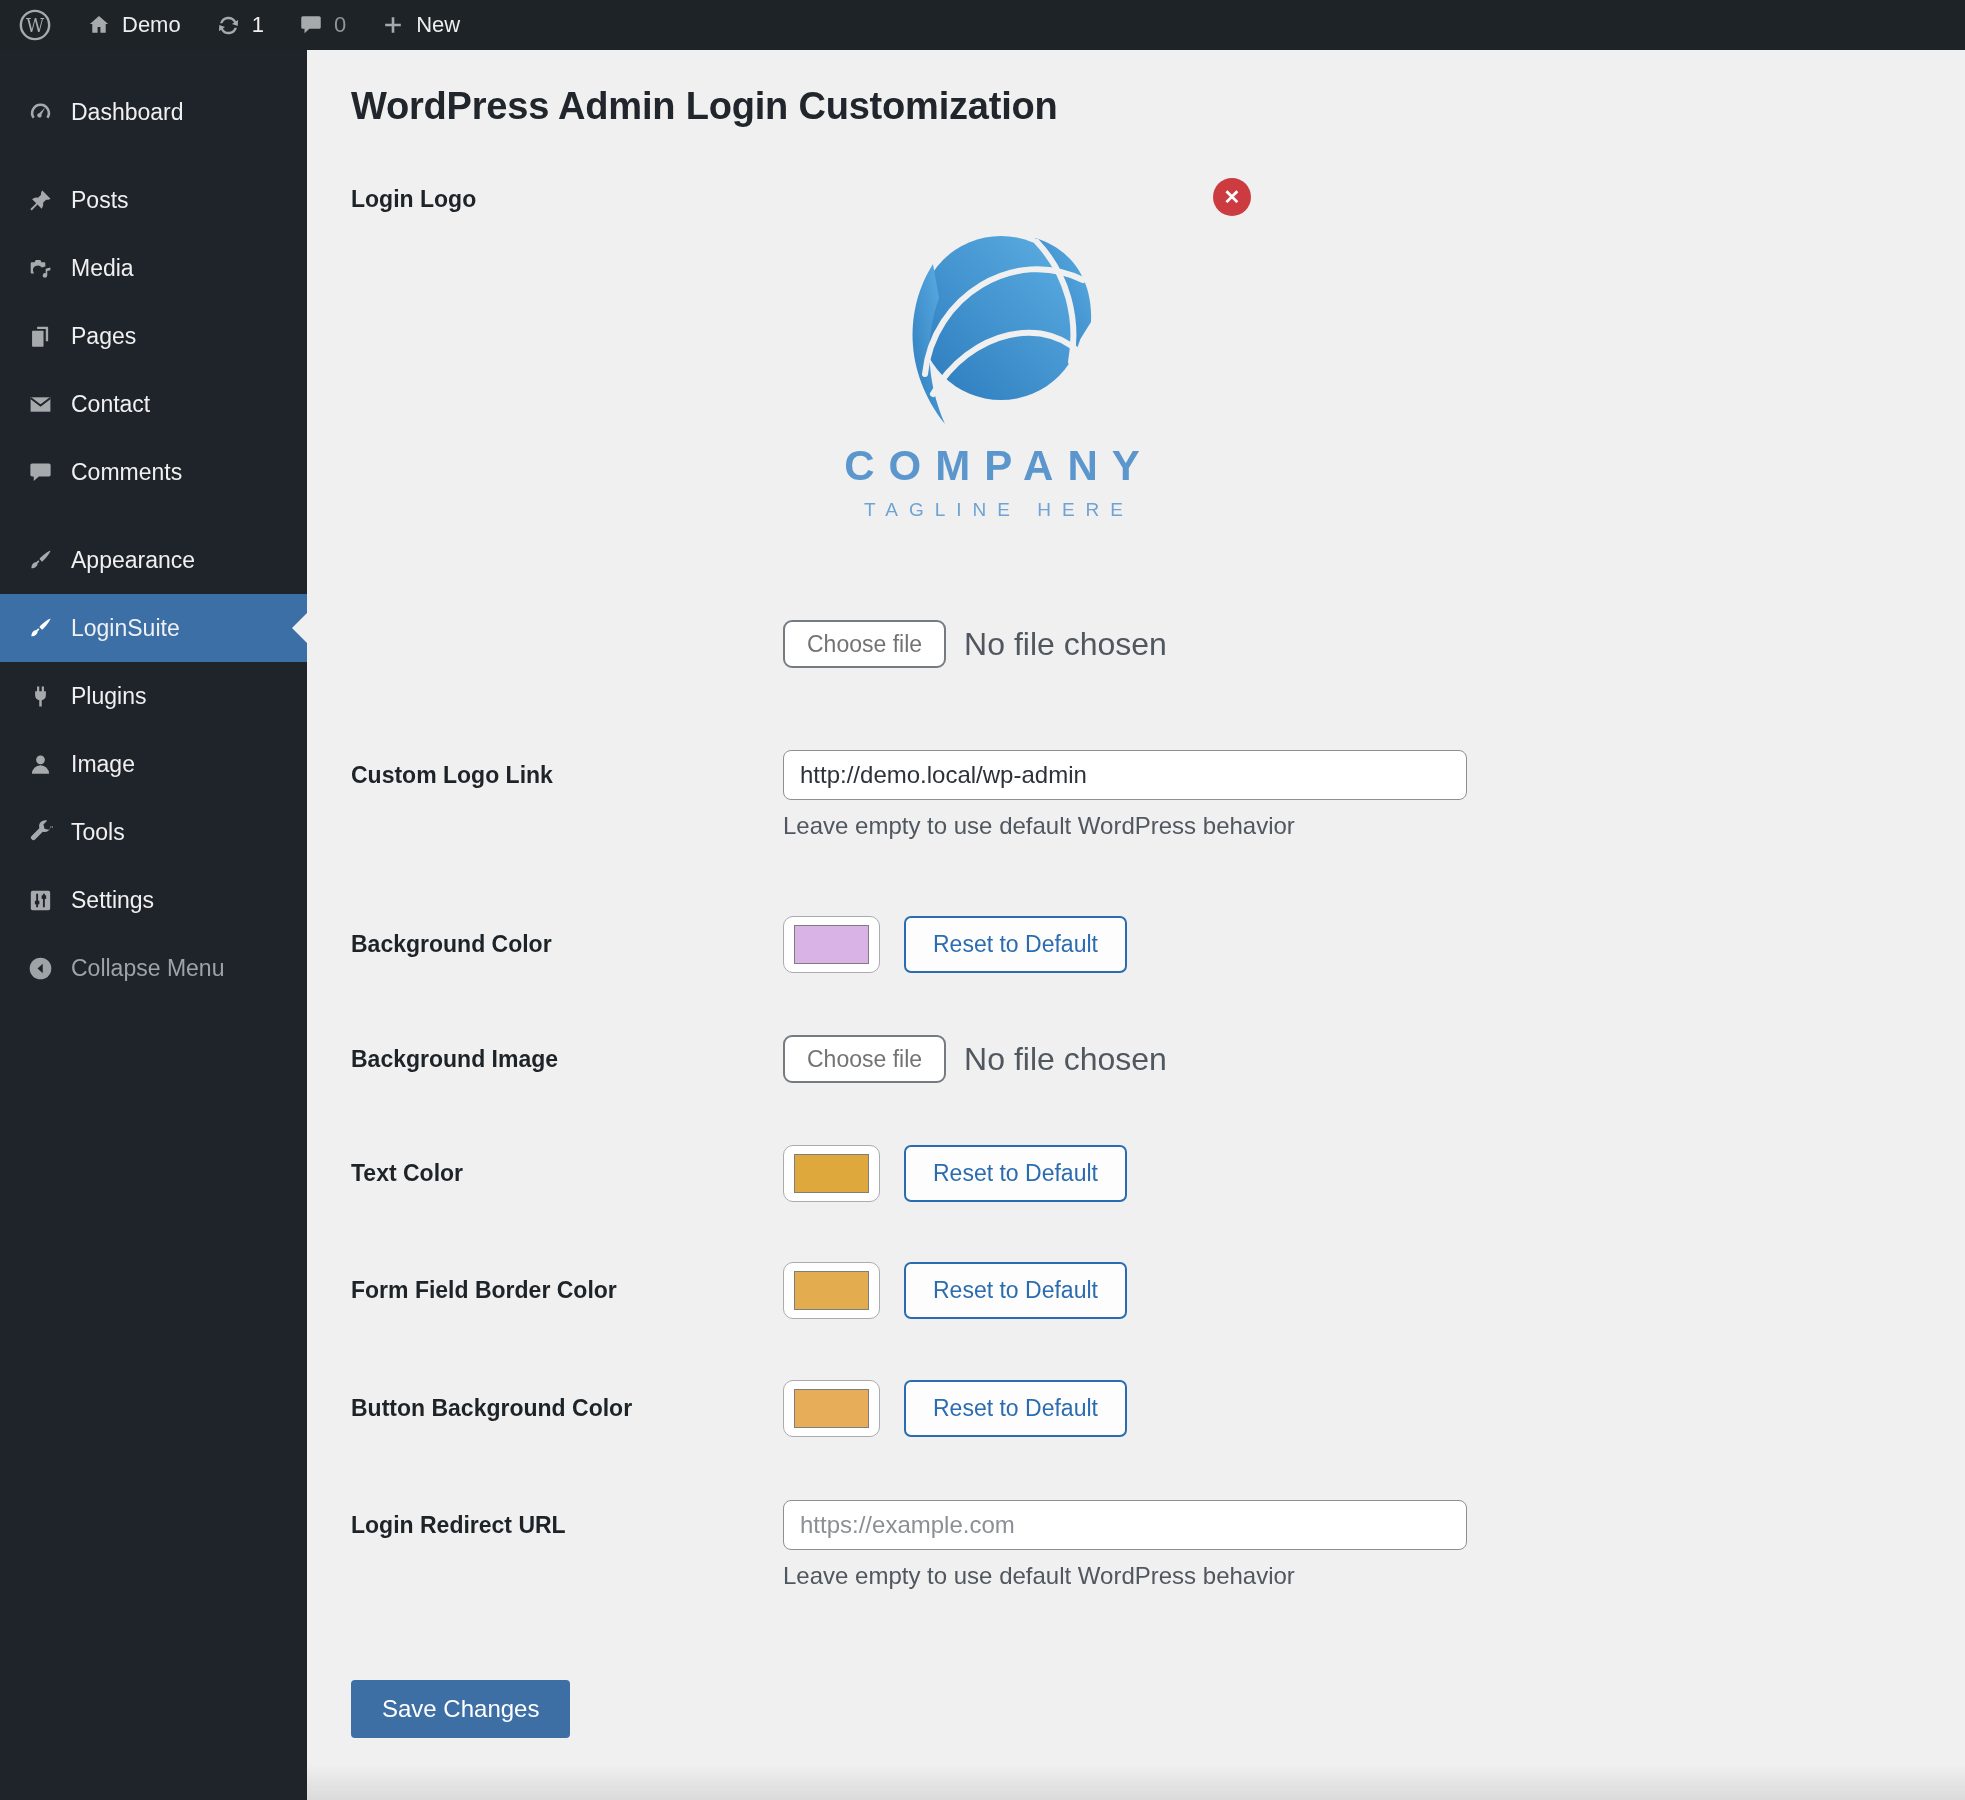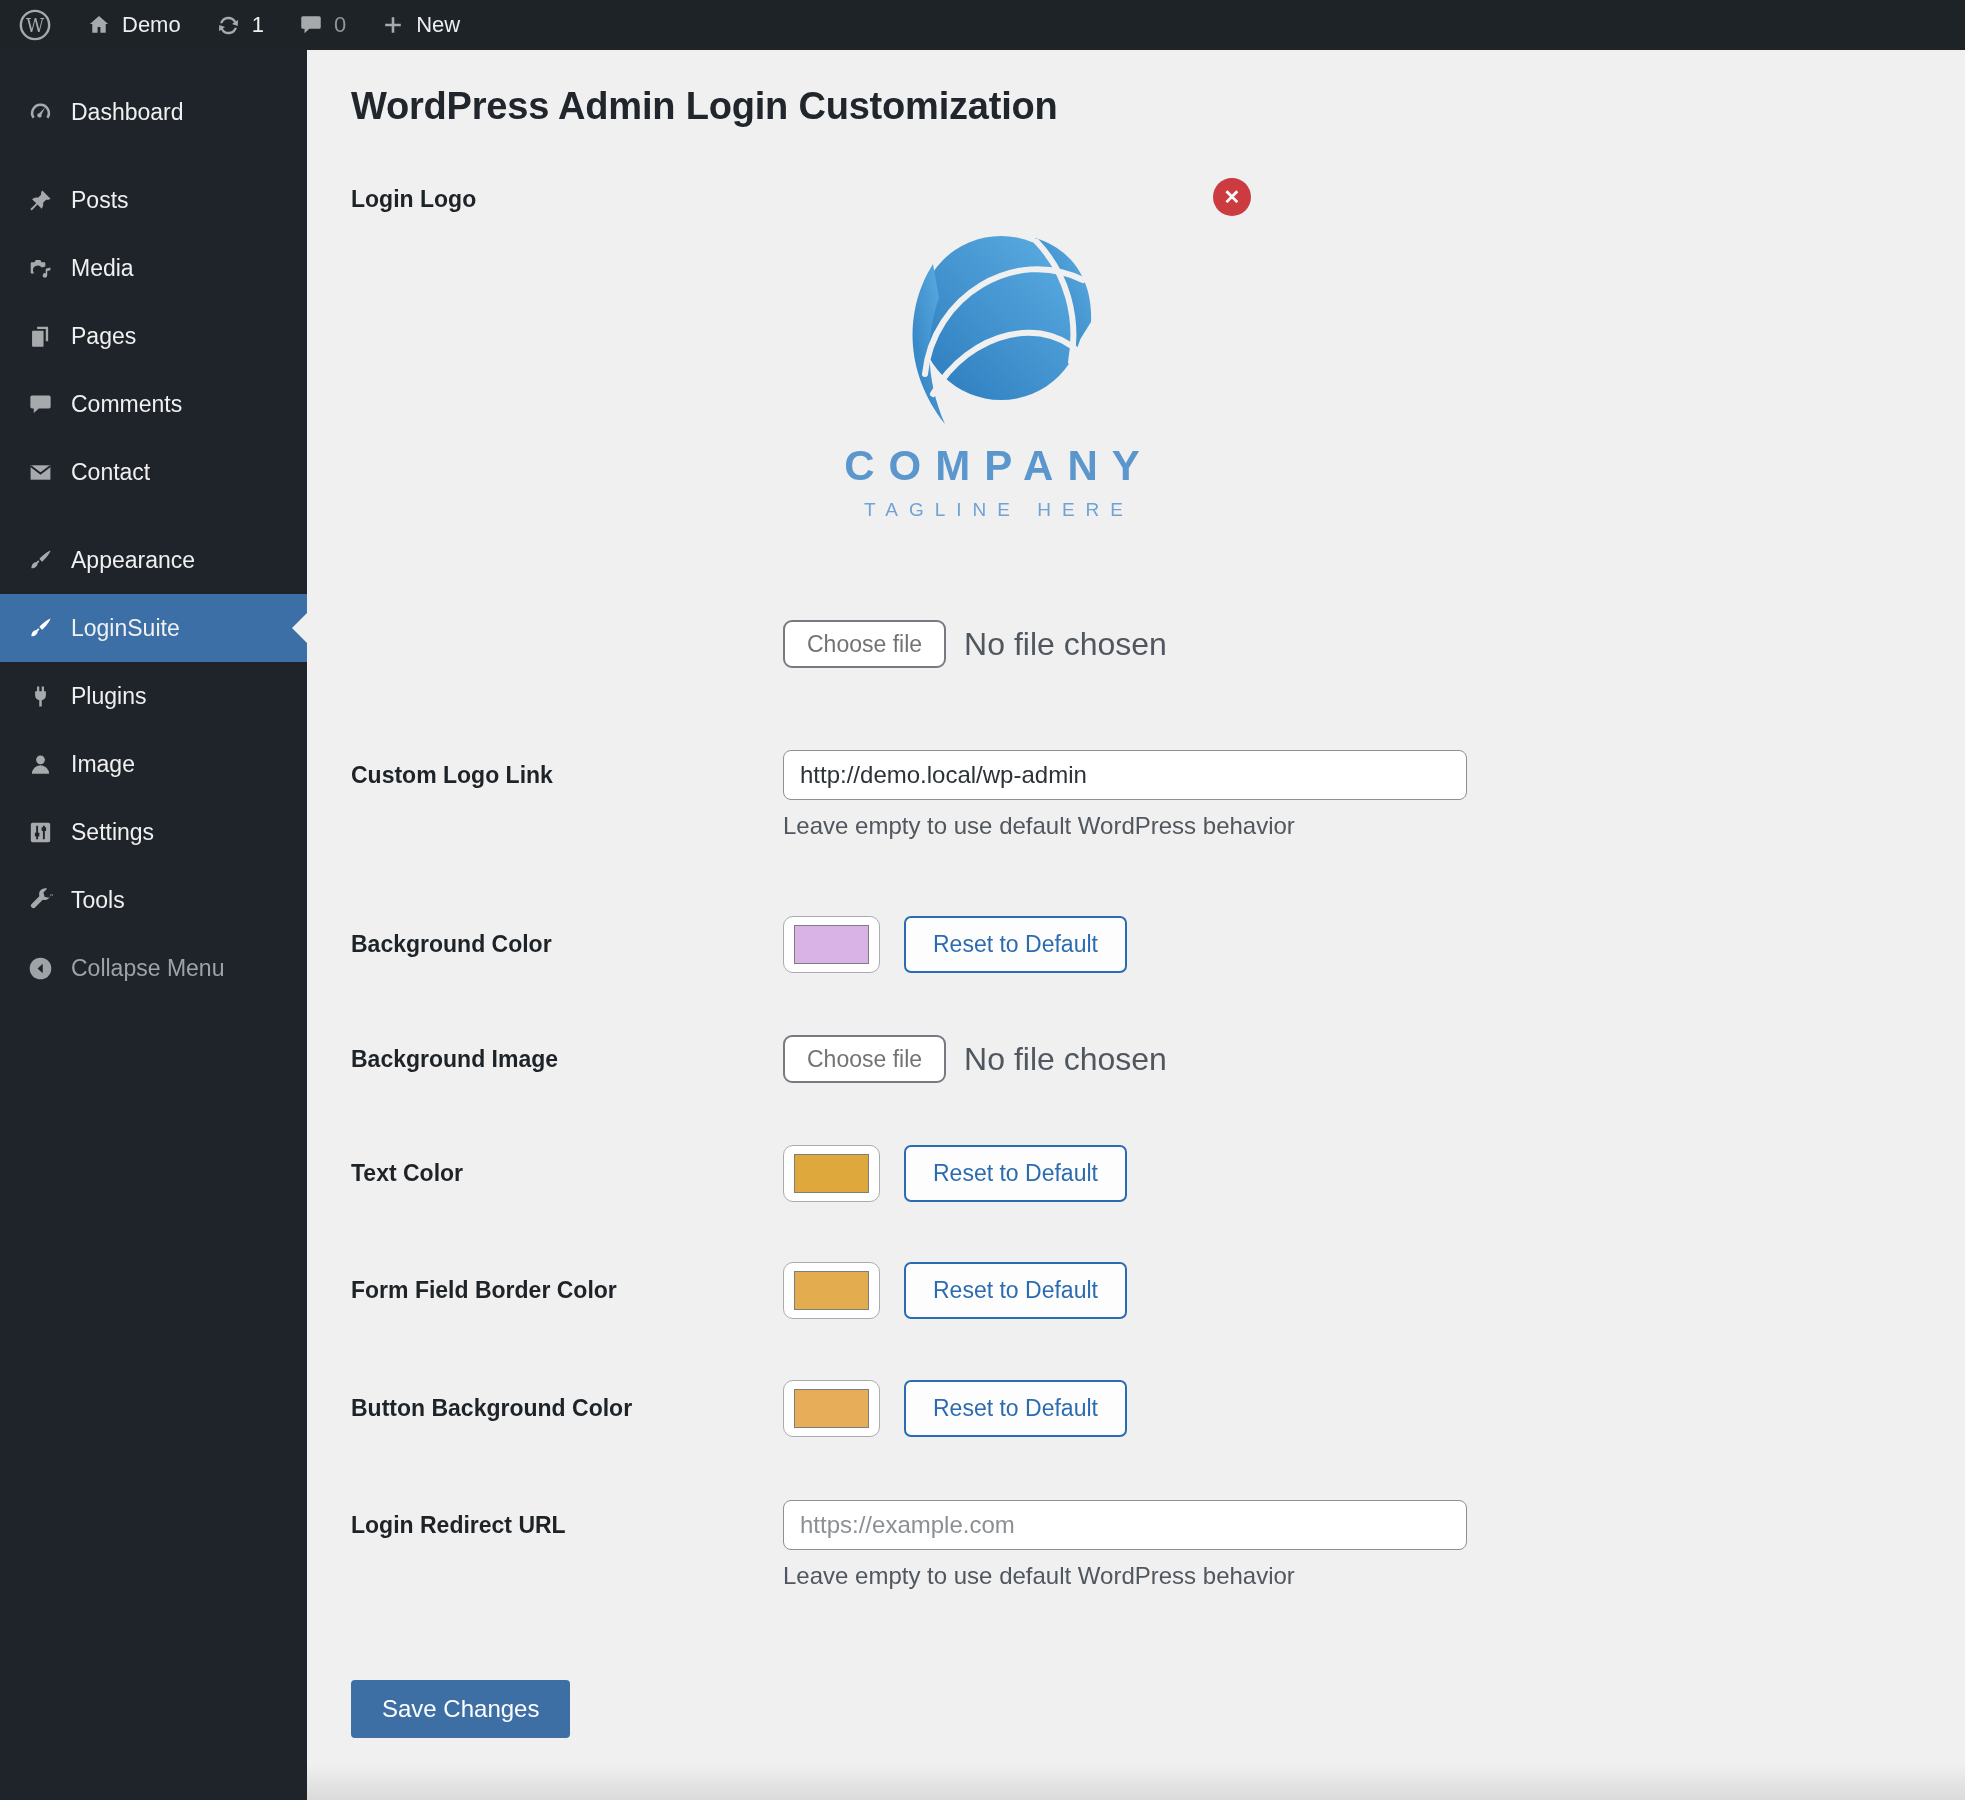--- a/index.html
+++ b/index.html
@@ -173,35 +173,35 @@
       <span class="mi">
         <svg width="27" height="27" viewBox="0 0 24 24" fill="currentColor">
           <path d="M9 3.3h9.1c.4 0 .7.3.7.7v12.3h-2.1V5.4H9z"></path>
           <path d="M5.2 6.9H14c.4 0 .7.3.7.7v12.8c0 .4-.3.7-.7.7H5.2c-.4 0-.7-.3-.7-.7V7.6c0-.4.3-.7.7-.7z"></path>
         </svg>
       </span>
       <span>Pages</span>
     </li>
     <li>
       <span class="mi">
-        <svg width="27" height="27" viewBox="0 0 24 24" fill="currentColor">
-          <path d="M4.5 4h15c.8 0 1.5.7 1.5 1.5v8.5c0 .8-.7 1.5-1.5 1.5h-9l-4.5 4v-4h-1.5C3.7 15.5 3 14.8 3 14V5.5C3 4.7 3.7 4 4.5 4z"></path>
-        </svg>
-      </span>
-      <span>Comments</span>
-    </li>
-    <li>
-      <span class="mi">
         <svg width="27" height="27" viewBox="0 0 24 24">
           <path d="M3.2 5.6h17.6v12.8H3.2z" fill="currentColor"></path>
           <path d="M3.2 6.2 12 13l8.8-6.8" fill="none" stroke="#1e242a" stroke-width="1.7"></path>
         </svg>
       </span>
       <span>Contact</span>
     </li>
+    <li>
+      <span class="mi">
+        <svg width="27" height="27" viewBox="0 0 24 24" fill="currentColor">
+          <path d="M4.5 4h15c.8 0 1.5.7 1.5 1.5v8.5c0 .8-.7 1.5-1.5 1.5h-9l-4.5 4v-4h-1.5C3.7 15.5 3 14.8 3 14V5.5C3 4.7 3.7 4 4.5 4z"></path>
+        </svg>
+      </span>
+      <span>Comments</span>
+    </li>
     <li class="gap">
       <span class="mi">
         <svg width="27" height="27" viewBox="0 0 24 24" fill="currentColor">
           <path d="M21 3c-2.7 1-7.8 4.7-10 7.6l2.4 2.4C16.3 10.8 20 5.7 21 3zM10 11.7 8.4 13.3c-2.3.1-4.5 2.1-4.5 5.6 3.5 0 5.5-2.2 5.6-4.5l1.6-1.6z"></path>
         </svg>
       </span>
       <span>Appearance</span>
     </li>
     <li class="active">
       <span class="mi">
@@ -220,39 +220,39 @@
       <span>Plugins</span>
     </li>
     <li>
       <span class="mi">
         <svg width="27" height="27" viewBox="0 0 24 24" fill="currentColor">
           <circle cx="12" cy="7.8" r="3.9"></circle>
           <path d="M4.4 20.3a7.6 7.6 0 0 1 15.2 0z"></path>
         </svg>
       </span>
       <span>Image</span>
+    </li>
+    <li>
+      <span class="mi">
+        <svg width="27" height="27" viewBox="0 0 24 24" fill="currentColor">
+          <path d="M21 6.3a5.3 5.3 0 0 1-7 5L7.4 17.9a2.2 2.2 0 1 1-3.1-3.1L10.9 8.2a5.3 5.3 0 0 1 5-7c.7 0 1.4.1 2 .4L14.6 4.9l1 3.7 3.7 1 3.3-3.3c.3.6.4 1.3.4 2z"></path>
+        </svg>
+      </span>
+      <span>Tools</span>
     </li>
     <li>
       <span class="mi">
         <svg width="27" height="27" viewBox="0 0 24 24">
           <rect x="3.4" y="3.4" width="17.2" height="17.2" rx="1.6" fill="currentColor"></rect>
           <path d="M9 6v12M15 6v12" stroke="#1e242a" stroke-width="1.7"></path>
           <rect x="7" y="12.2" width="4" height="3.2" fill="#1e242a"></rect>
           <rect x="13" y="7.4" width="4" height="3.2" fill="#1e242a"></rect>
         </svg>
       </span>
       <span>Settings</span>
-    </li>
-    <li>
-      <span class="mi">
-        <svg width="27" height="27" viewBox="0 0 24 24" fill="currentColor">
-          <path d="M21 6.3a5.3 5.3 0 0 1-7 5L7.4 17.9a2.2 2.2 0 1 1-3.1-3.1L10.9 8.2a5.3 5.3 0 0 1 5-7c.7 0 1.4.1 2 .4L14.6 4.9l1 3.7 3.7 1 3.3-3.3c.3.6.4 1.3.4 2z"></path>
-        </svg>
-      </span>
-      <span>Tools</span>
     </li>
     <li class="collapse">
       <span class="mi">
         <svg width="27" height="27" viewBox="0 0 24 24">
           <circle cx="12" cy="12" r="9.6" fill="currentColor"></circle>
           <path d="M14 7.7 9.4 12 14 16.3z" fill="#1e242a"></path>
         </svg>
       </span>
       <span>Collapse Menu</span>
     </li>

